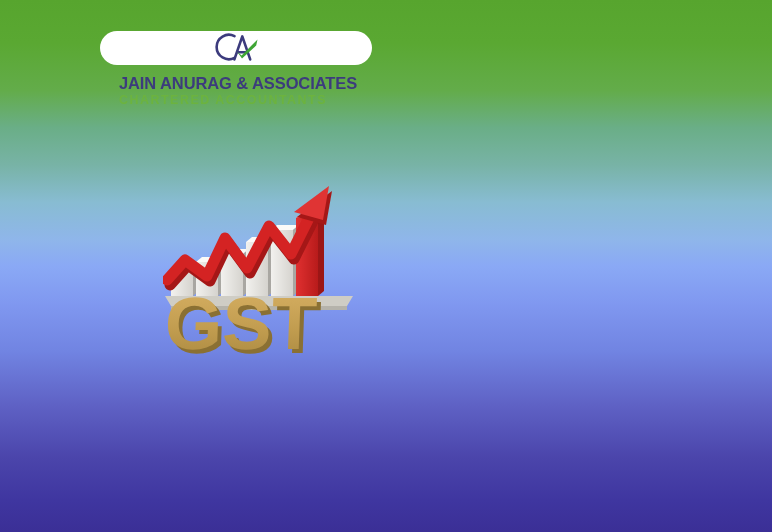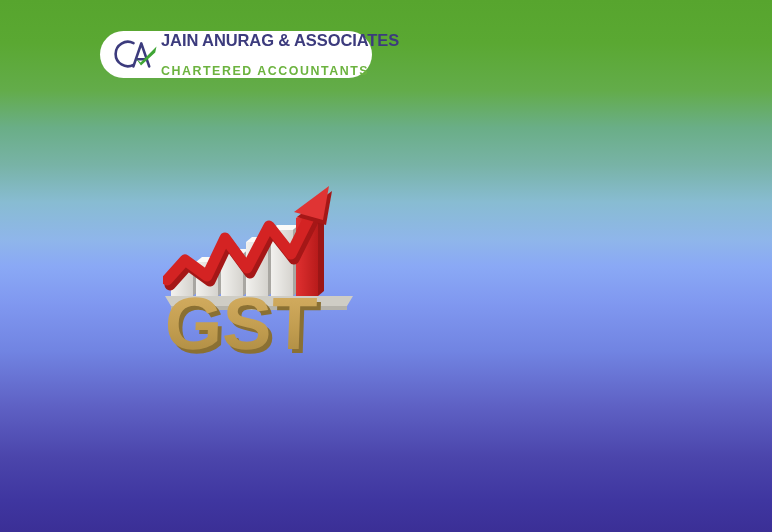--- a/index.html
+++ b/index.html
@@ -36,27 +36,28 @@
       #3b2f96 100%
     );
   }
 
   
   .logo-badge {
     position: absolute;
     left: 100px;
     top: 31px;
     width: 272px;
-    height: 47px;
+    height: 34px;
     background: #ffffff;
     border-radius: 24px;
     display: flex;
     align-items: center;
     padding: 0 10px 0 14px;
     box-sizing: border-box;
+    flex-direction: column;
   }
   .logo-mark {
     width: 44px;
     height: 34px;
     flex: 0 0 44px;
     position: relative;
     margin-right: 3px;
   }
   .logo-mark svg { display: block; }
 
@@ -72,21 +73,21 @@
     color: #3c3b7d;
     letter-spacing: -0.1px;
     white-space: nowrap;
   }
   .logo-sub {
     font-size: 12.4px;
     font-weight: bold;
     color: #6cb33f;
     letter-spacing: 1.55px;
     white-space: nowrap;
-    margin-top: 16px;
+    margin-top: 2px;
   }
 
   
   .headline {
     position: absolute;
     left: 344px;
     top: 169px;
     width: 330px;
     font-size: 29.5px;
     font-weight: bold;

